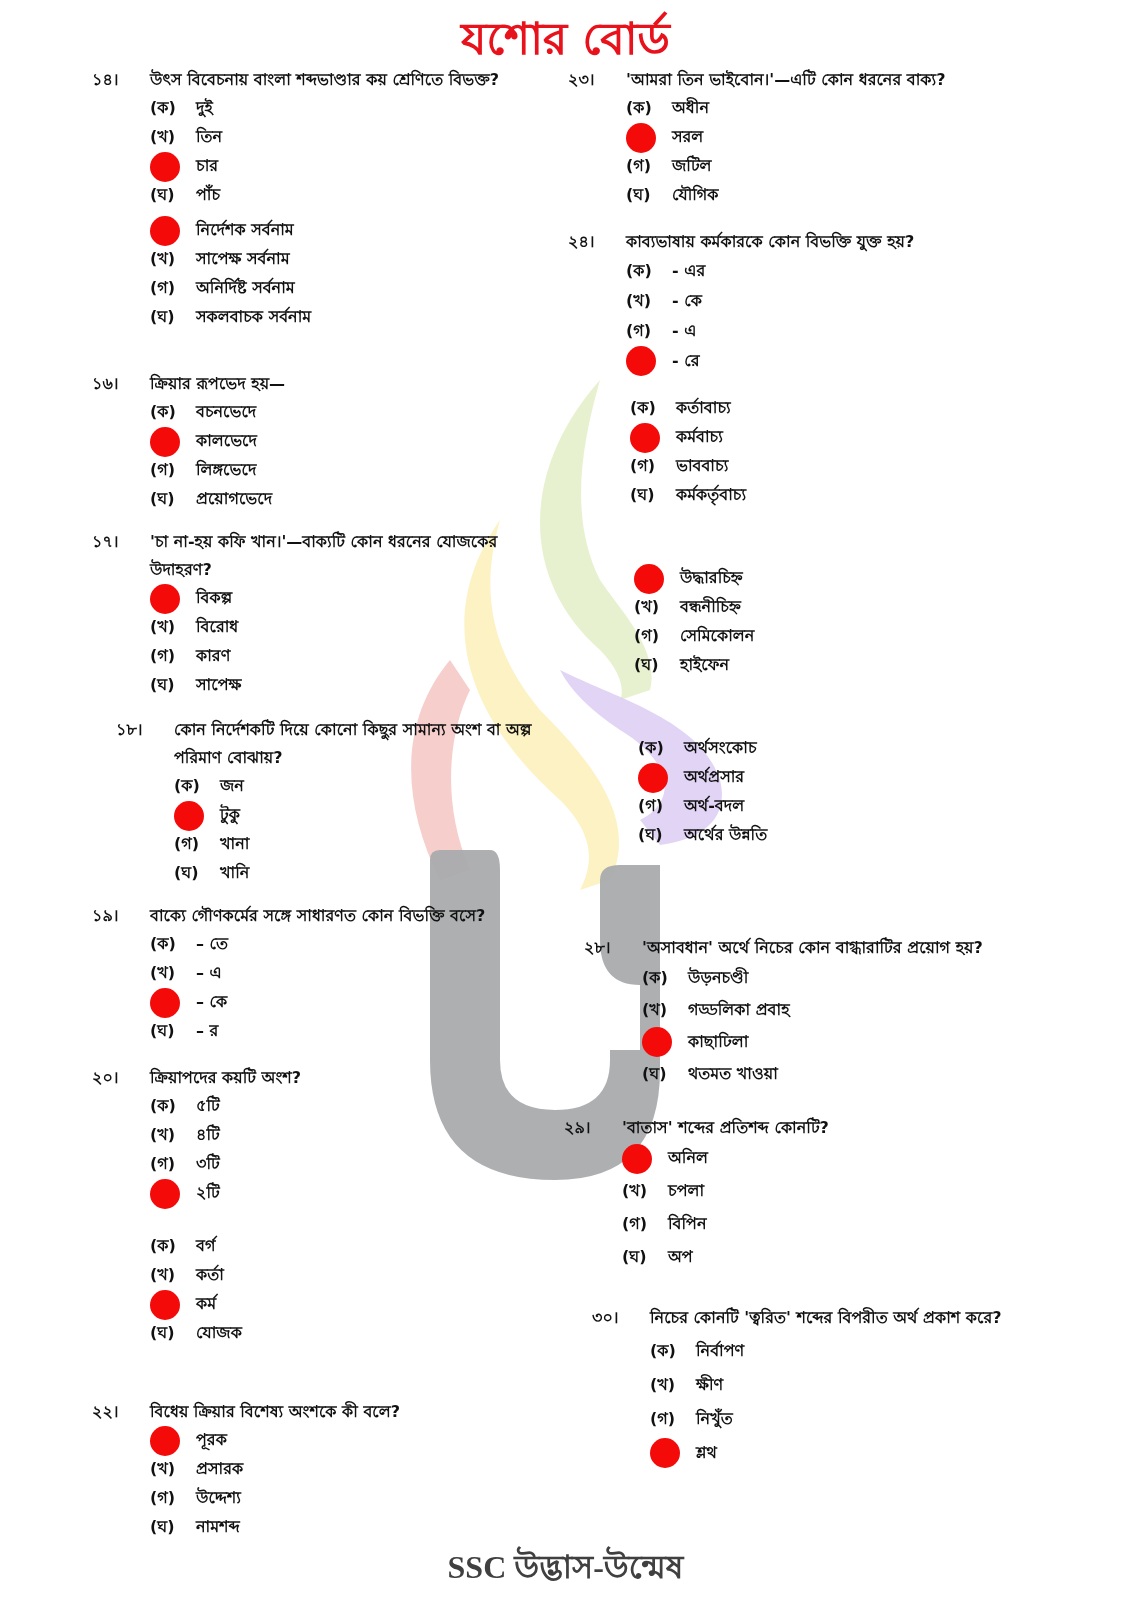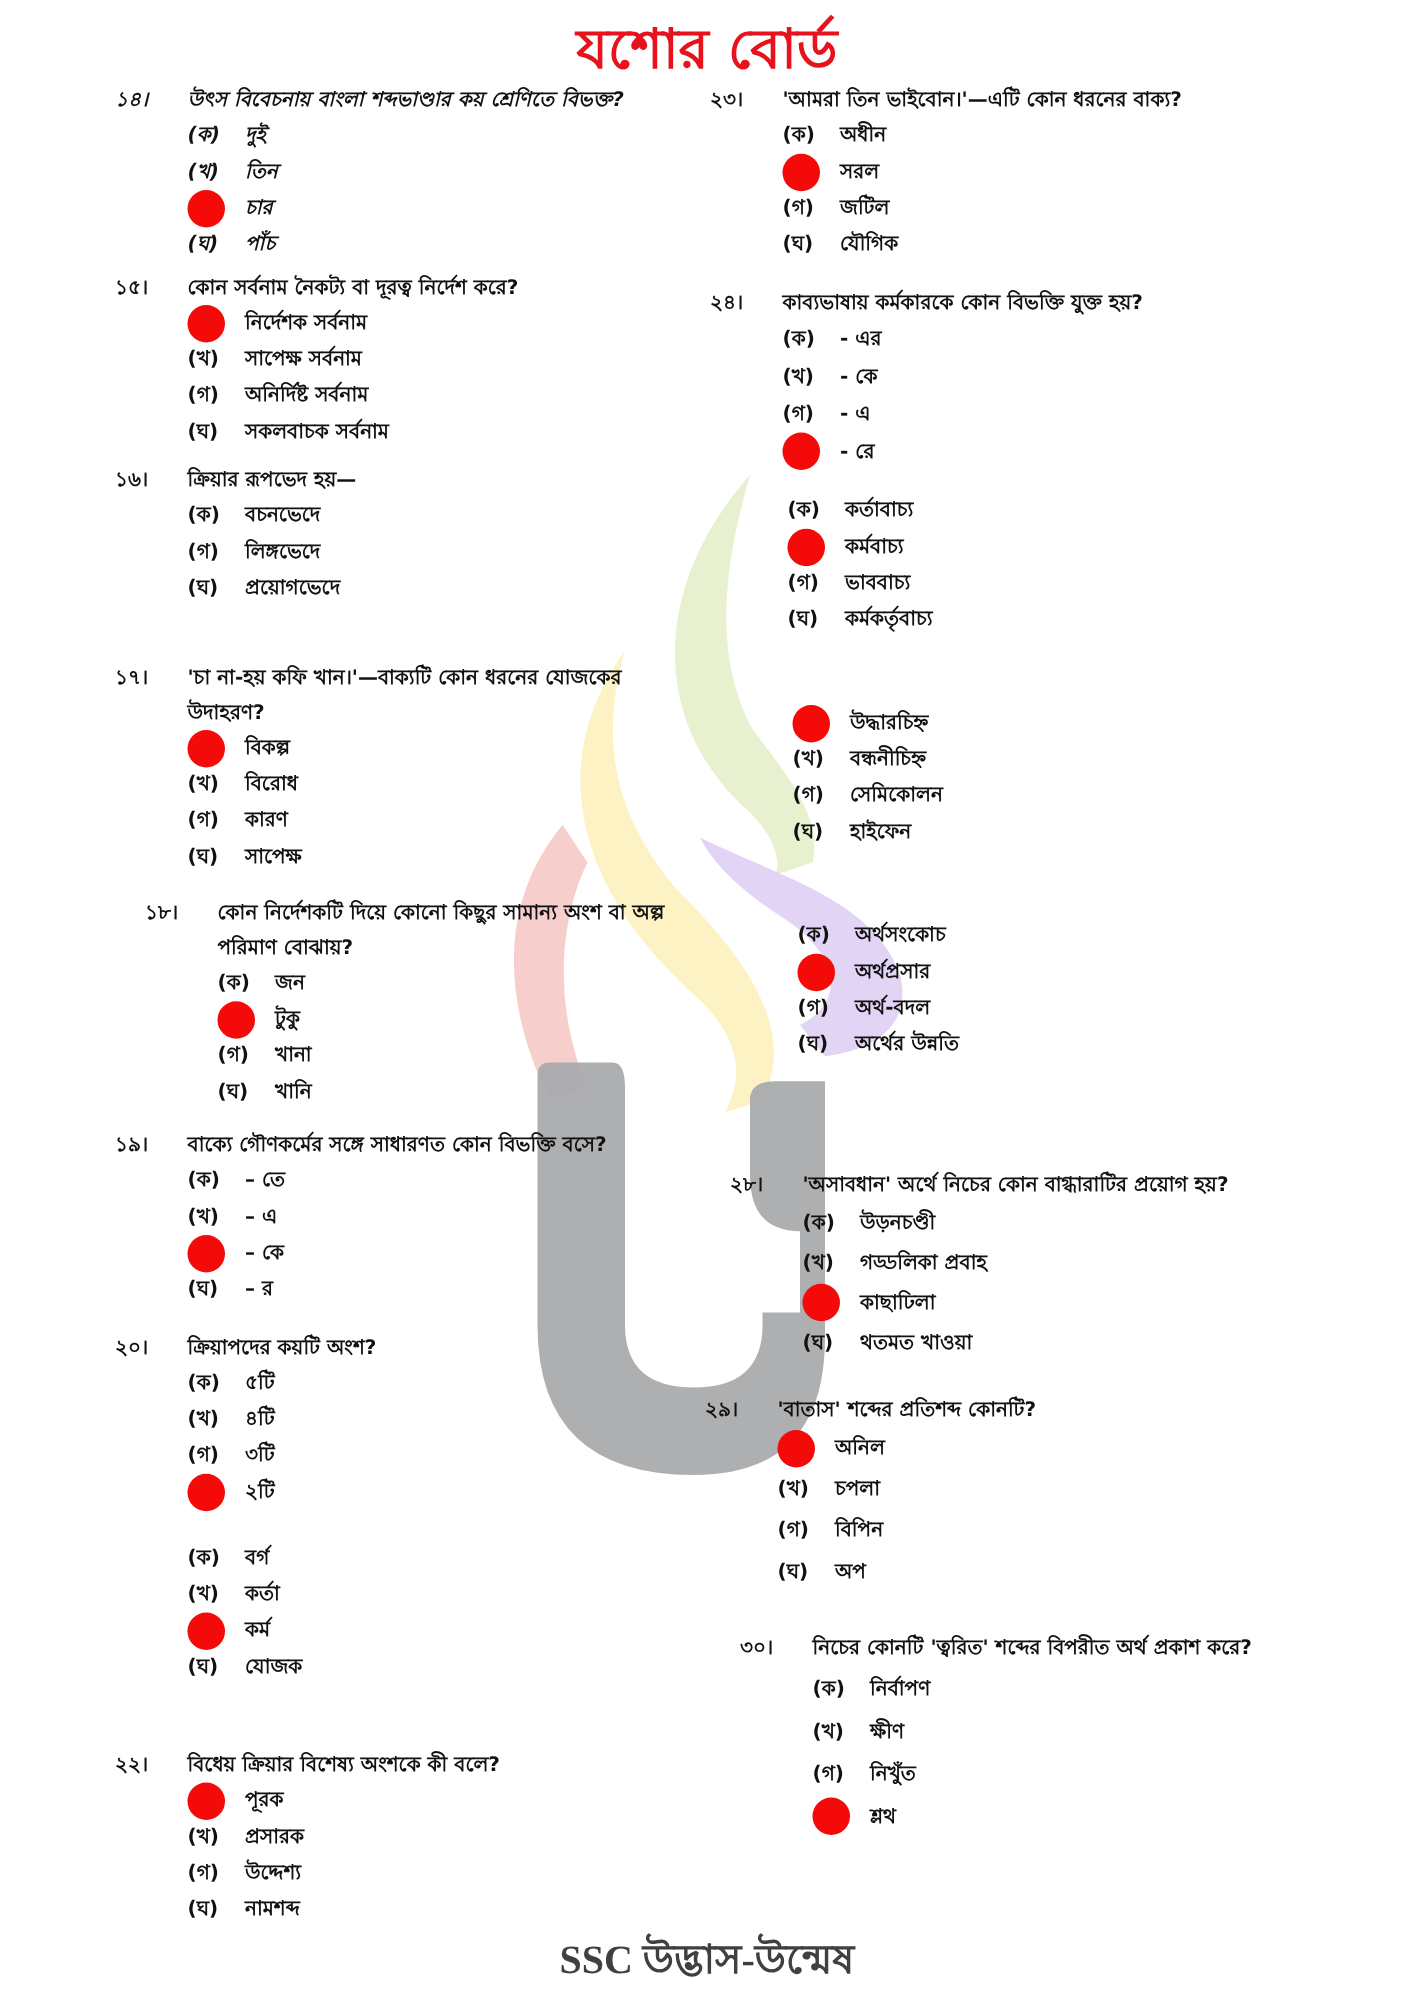--- a/index.html
+++ b/index.html
@@ -37,21 +37,21 @@
 <svg class="watermark" viewBox="0 0 1131 1600" xmlns="http://www.w3.org/2000/svg">
   <path d="M450 660 C 400 720, 400 800, 440 880 L 470 870 C 440 800, 450 730, 470 690 Z" fill="#f5c6c2" opacity="0.85"></path>
   <path d="M500 520 C 430 620, 470 720, 560 800 C 600 840, 590 870, 580 890 L 610 880 C 640 820, 590 760, 540 710 C 490 650, 480 590, 500 520 Z" fill="#fbf0b8" opacity="0.85"></path>
   <path d="M600 380 C 520 470, 520 580, 600 650 C 620 670, 625 690, 620 700 L 650 690 C 660 650, 620 610, 600 580 C 570 520, 580 450, 600 380 Z" fill="#e3efc7" opacity="0.85"></path>
   <path d="M560 670 C 620 700, 700 720, 720 780 C 730 820, 700 840, 660 845 L 640 820 C 680 800, 670 760, 620 730 C 590 710, 570 690, 560 670 Z" fill="#dccdf3" opacity="0.85"></path>
   <path d="M430 860 Q 430 850 440 850 L 490 850 Q 500 850 500 870 L 500 1060 Q 500 1110 555 1110 Q 610 1110 610 1060 L 610 1050 L 640 1050 L 640 985 Q 600 985 600 940 L 600 880 Q 600 865 620 865 L 660 865 L 660 1070 Q 660 1180 555 1180 Q 430 1180 430 1060 Z" fill="#a9abad" opacity="0.95"></path>
 </svg>
 
 <div class="title">যশোর বোর্ড</div>
 
-<div class="q" style="left:92px; top:66px; width:440px;font-style:italic;">
+<div class="q" style="left:92px; top:66px; width:440px;">
   <div class="q-head">
       <span class="q-num">১৪।</span>
       <span class="q-text">উৎস বিবেচনায় বাংলা শব্দভাণ্ডার কয় শ্রেণিতে বিভক্ত?</span>
     </div>
   <div class="opts">
     <div class="opt">
         <span class="opt-label">(ক)</span>
         <span class="opt-text">দুই</span>
       </div>
     <div class="opt">
@@ -65,24 +65,20 @@
         <span class="opt-text">চার</span>
       </div>
     <div class="opt">
         <span class="opt-label">(ঘ)</span>
         <span class="opt-text">পাঁচ</span>
       </div>
   </div>
 </div>
 
 <div class="q" style="left:92px; top:216px; width:440px;">
-  <div class="q-head">
-      <span class="q-num">১৫।</span>
-      <span class="q-text">কোন সর্বনাম নৈকট্য বা দূরত্ব নির্দেশ করে?</span>
-    </div>
   <div class="opts">
     <div class="opt">
         <span class="dot-wrap">
           <span class="dot"></span>
         </span>
         <span class="opt-text">নির্দেশক সর্বনাম</span>
       </div>
     <div class="opt">
         <span class="opt-label">(খ)</span>
         <span class="opt-text">সাপেক্ষ সর্বনাম</span>
@@ -100,20 +96,26 @@
 
 <div class="q" style="left:92px; top:370px; width:440px;">
   <div class="q-head">
       <span class="q-num">১৬।</span>
       <span class="q-text">ক্রিয়ার রূপভেদ হয়—</span>
     </div>
   <div class="opts">
     <div class="opt">
         <span class="opt-label">(ক)</span>
         <span class="opt-text">বচনভেদে</span>
+      </div>
+    <div class="opt">
+        <span class="dot-wrap">
+          <span class="dot"></span>
+        </span>
+        <span class="opt-text">কালভেদে</span>
       </div>
     <div class="opt">
         <span class="opt-label">(গ)</span>
         <span class="opt-text">লিঙ্গভেদে</span>
       </div>
     <div class="opt">
         <span class="opt-label">(ঘ)</span>
         <span class="opt-text">প্রয়োগভেদে</span>
       </div>
   </div>

